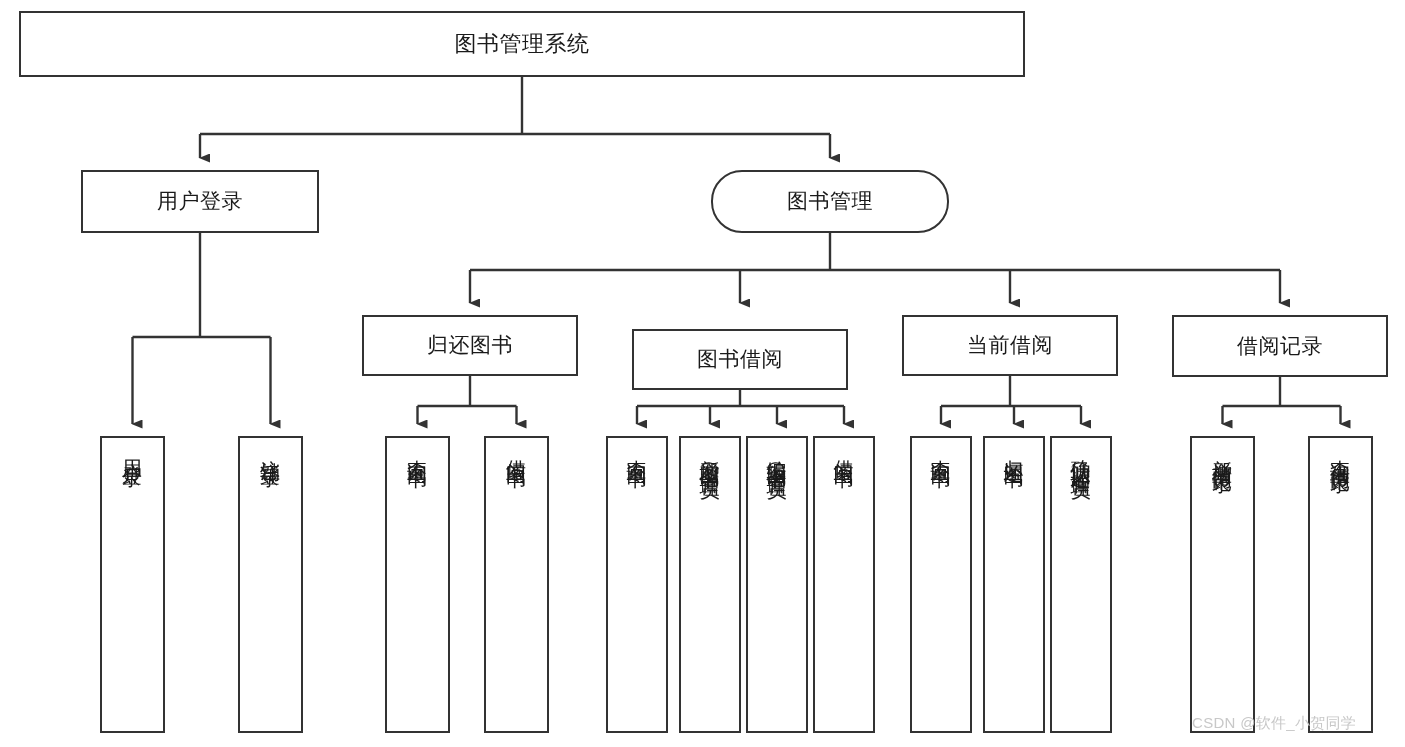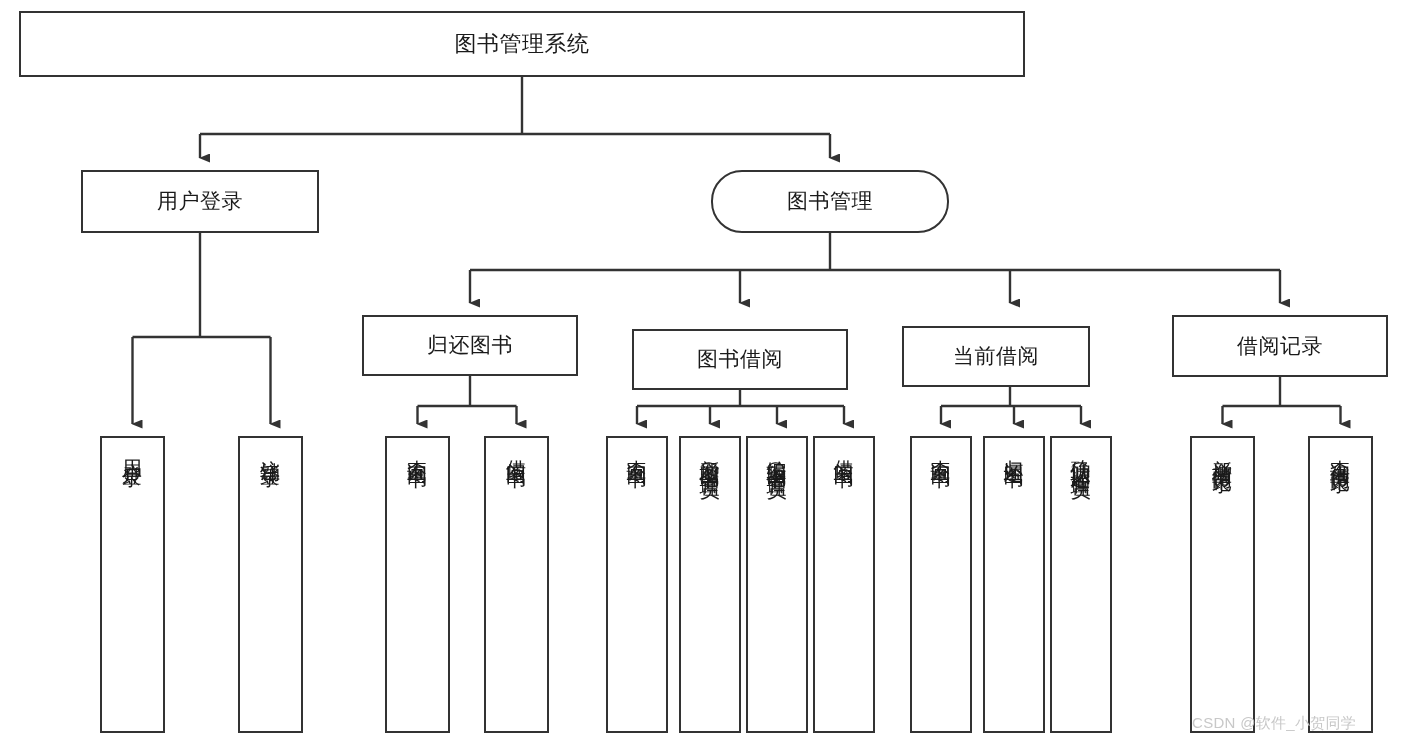--- a/index.html
+++ b/index.html
@@ -125,21 +125,21 @@
   <div class="node-box" style="left: 711px; top: 170px; width: 238px; height: 63px; border-radius: 31px;">
     <span class="node-label">图书管理</span>
   </div>
 
   <div class="node-box" style="left: 362px; top: 315px; width: 216px; height: 61px;">
     <span class="node-label">归还图书</span>
   </div>
   <div class="node-box" style="left: 632px; top: 315px; width: 216px; height: 61px; margin-top: 14px;">
     <span class="node-label">图书借阅</span>
   </div>
-  <div class="node-box" style="left: 902px; top: 315px; width: 188px; height: 61px; margin-top: 11px;">
+  <div class="node-box" style="left: 902px; top: 315px; width: 216px; height: 61px;">
     <span class="node-label">当前借阅</span>
   </div>
   <div class="node-box" style="left: 1172px; top: 315px; width: 216px; height: 62px;">
     <span class="node-label">借阅记录</span>
   </div>
 
   <div class="node-box vertical" style="left: 100px; top: 436px; width: 65px; height: 297px;">
     <span class="node-label">用户登录</span>
   </div>
   <div class="node-box vertical" style="left: 238px; top: 436px; width: 65px; height: 297px;">

